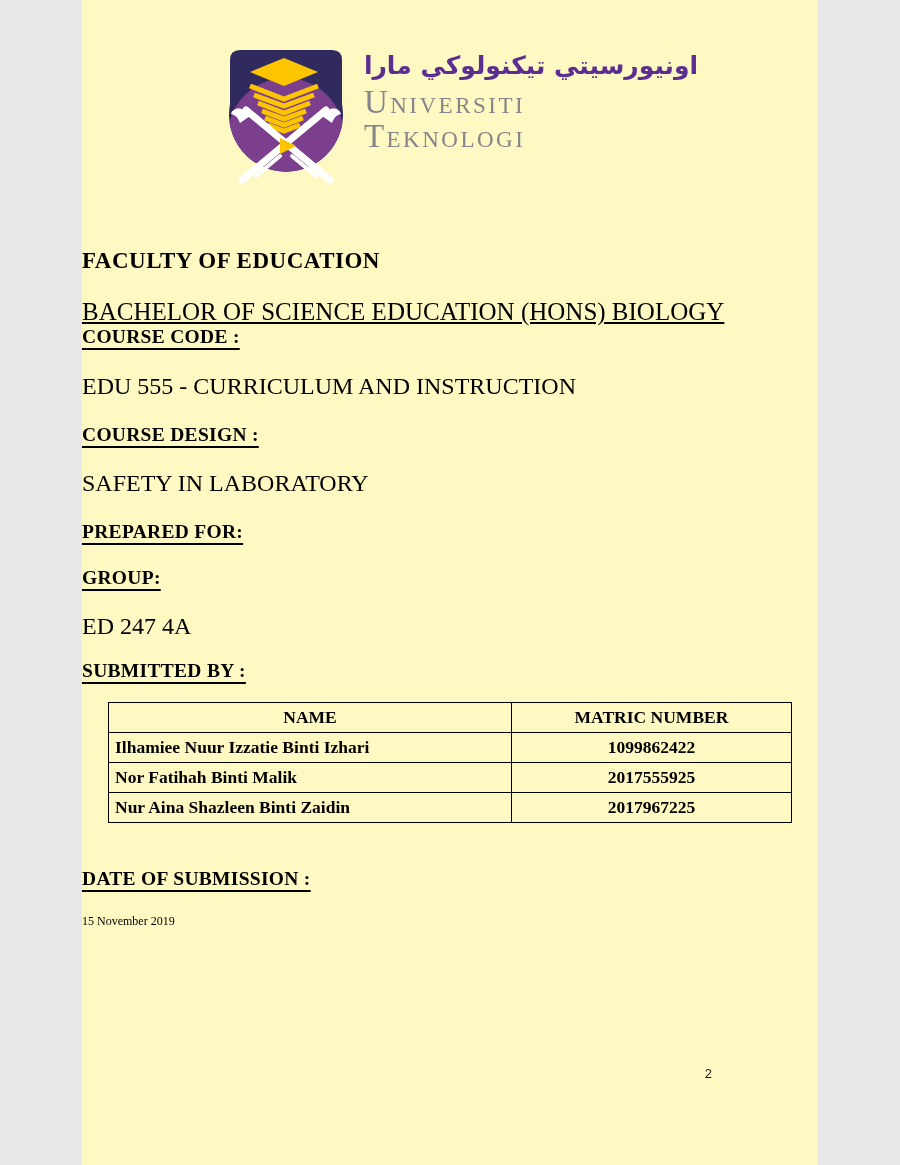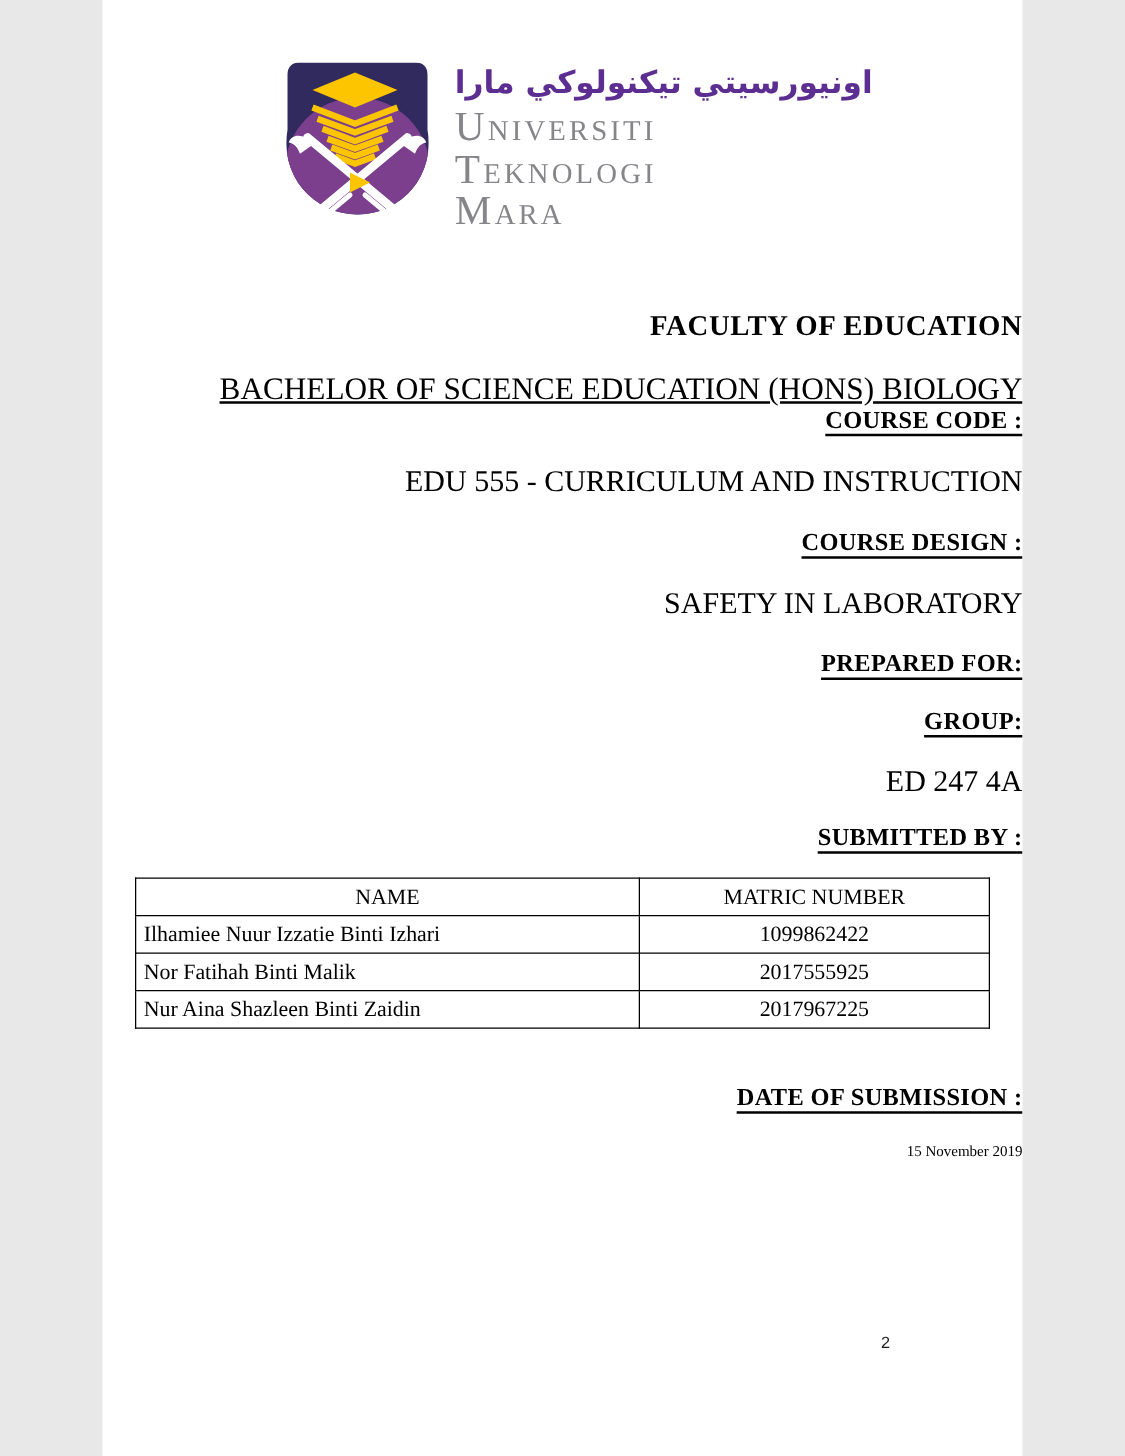--- a/index.html
+++ b/index.html
@@ -1,20 +1,20 @@
 <!DOCTYPE html>
 <html><head>
 <meta charset="utf-8">
 <style>
   html,body{margin:0;padding:0;background:#e8e8e8;}
   .page{
     position:relative;
     width:736px;height:1165px;
     margin:0 auto;
-    background:#ffffff;
+    background:#fef9c3;
     font-family:"Liberation Serif","DejaVu Serif",serif;
     color:#000;
     overflow:hidden;
     box-sizing:border-box;
   }
   
   .logo-row{
     display:flex;
     align-items:flex-start;
     gap:14px;
@@ -38,21 +38,21 @@
     font-family:"Liberation Serif","DejaVu Serif",serif;
     font-variant:small-caps;
     text-transform:lowercase;
     font-size:33px;
     line-height:33.5px;
     letter-spacing:2.5px;
     color:#85858a;
   }
   .wordmark::first-letter{text-transform:uppercase;}
   
-  .line{text-align:right;}
+  .line{text-align:left;}
   .h-faculty{margin-top:50px;font-size:23px;font-weight:bold;letter-spacing:.5px;}
   .h-programme{margin-top:24px;font-size:25px;font-weight:normal;text-decoration:underline;}
   .h-label{
     font-size:19.5px;font-weight:bold;
     text-decoration:underline;
     text-decoration-thickness:2px;
     text-underline-offset:5px;
     letter-spacing:.3px;
   }
   .h-value{font-size:24px;font-weight:normal;}
@@ -63,21 +63,21 @@
   .mt45{margin-top:45px;}
   
   table.members{
     width:684px;
     margin:20px auto 0 auto;
     border-collapse:collapse;
     font-size:17.5px;
   }
   table.members th,table.members td{
     border:1.6px solid #000;
-    font-weight:normal;
+    font-weight:bold;
     padding:3px 6px;
     height:23px;
   }
   .col-name{width:59%;}
   .col-matric{width:41%;}
   th.cell-center,td.cell-center{text-align:center;}
   td.cell-left{text-align:left;}
   
   .page-number{
     position:absolute;
@@ -120,21 +120,20 @@
         <path d="M94,130 L70,110" stroke-width="4"></path>
       </g>
       <path d="M28,70 c-6,-10 -17,-9 -19,-2 c5,1 7,4 9,9 z" fill="#ffffff"></path>
       <path d="M100,70 c6,-10 17,-9 19,-2 c-5,1 -7,4 -9,9 z" fill="#ffffff"></path>
       <polygon points="58,92 74,100 58,108" fill="#fdc500"></polygon>
     </svg>
     <div class="logo-text">
       <div class="jawi">اونيورسيتي تيكنولوكي مارا</div>
       <div class="wordmark">Universiti</div>
       <div class="wordmark">Teknologi</div>
-      <div class="wordmark">Mara</div>
     </div>
   </div>
 
   <div class="line h-faculty">FACULTY OF EDUCATION</div>
   <div class="line h-programme">BACHELOR OF SCIENCE EDUCATION (HONS) BIOLOGY</div>
 
   <div class="line h-label mt36">COURSE CODE :</div>
   <div class="line h-value mt25">EDU 555 - CURRICULUM AND INSTRUCTION</div>
 
   <div class="line h-label mt24">COURSE DESIGN :</div>

